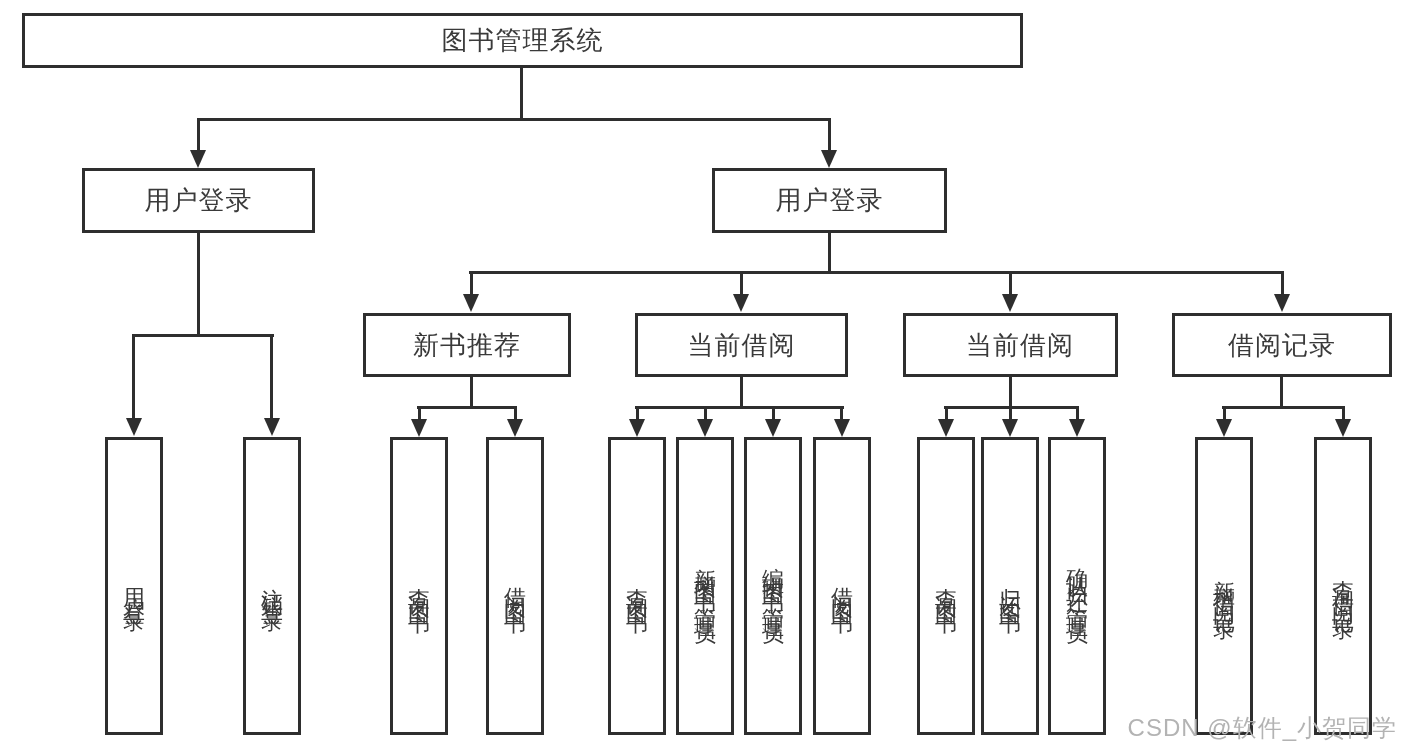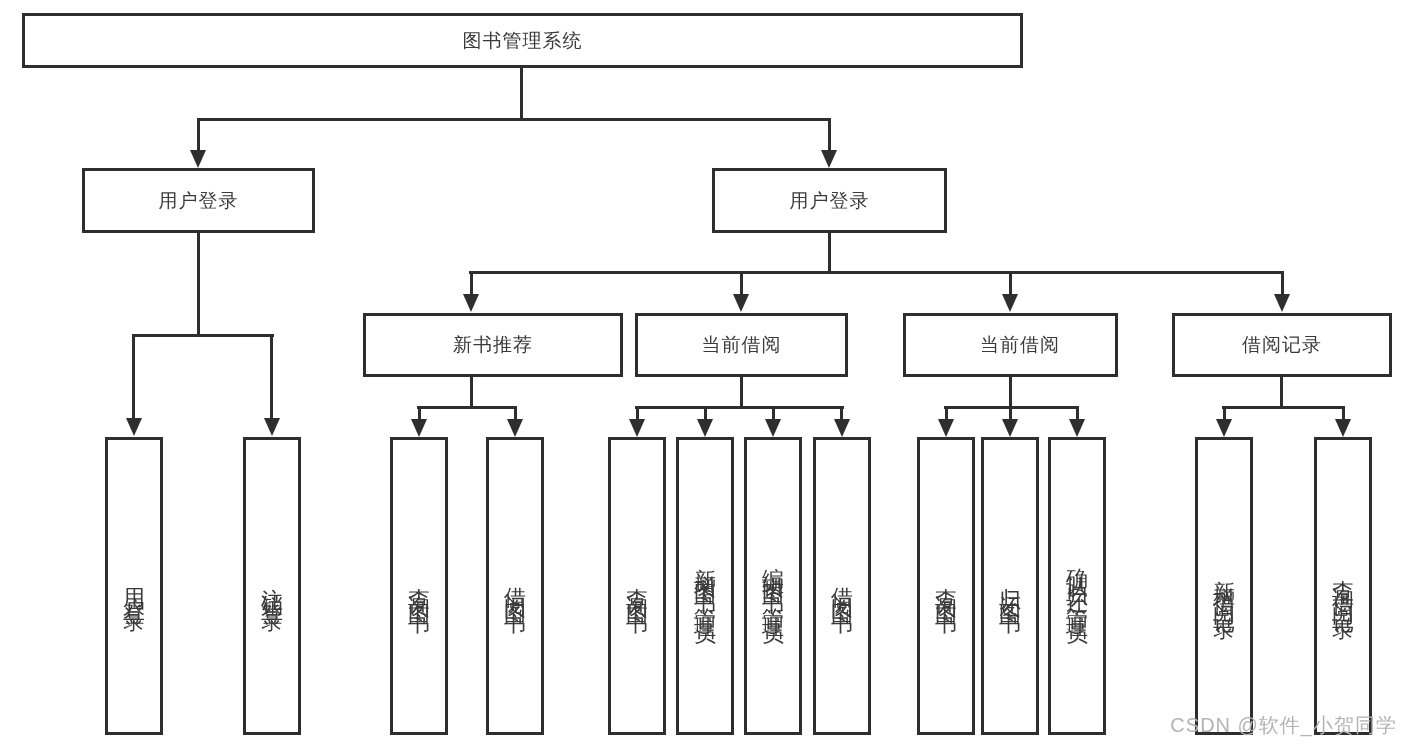--- a/index.html
+++ b/index.html
@@ -16,21 +16,21 @@
     font-family:"Liberation Sans","DejaVu Sans",sans-serif;
     color:var(--text);
     overflow:hidden;
   }
   .box{
     position:absolute;
     box-sizing:border-box;
     border:3px solid var(--line);
     background:#fff;
     display:flex;align-items:center;justify-content:center;
-    font-size:19px;
+    font-size:26px;
     letter-spacing:1px;
     white-space:nowrap;
   }
   .leaf{font-size:22px;}
   .leaf span{
     writing-mode:vertical-rl;
     text-orientation:mixed;
     letter-spacing:8px;
     line-height:1;
   }
@@ -39,21 +39,21 @@
   .hline{height:3px;}
   .ahead{
     position:absolute;width:0;height:0;
     border-left:8px solid transparent;
     border-right:8px solid transparent;
     border-top:18px solid var(--line);
   }
   .watermark{
     position:absolute;
     top:712px;right:8px;
-    font-size:20px;
+    font-size:24px;
     color:var(--wm);
     letter-spacing:1px;
     z-index:5;
     white-space:nowrap;
   }
 </style>
 </head>
 <body>
 
 <div class="canvas">
@@ -87,21 +87,21 @@
   <div class="hline" style="left:469px;top:271px;width:814px;"></div>
   <div class="vline" style="left:470px;top:271px;height:23px;"></div>
   <div class="ahead" style="left:463px;top:294px;"></div>
   <div class="vline" style="left:740px;top:271px;height:23px;"></div>
   <div class="ahead" style="left:733px;top:294px;"></div>
   <div class="vline" style="left:1009px;top:271px;height:23px;"></div>
   <div class="ahead" style="left:1002px;top:294px;"></div>
   <div class="vline" style="left:1281px;top:271px;height:23px;"></div>
   <div class="ahead" style="left:1274px;top:294px;"></div>
 
-  <div class="box" style="left:363px;top:313px;width:260px;height:64px;">
+  <div class="box" style="left:363px;top:313px;width:208px;height:64px;">
     <span>新书推荐</span>
   </div>
   <div class="box" style="left:635px;top:313px;width:213px;height:64px;">
     <span>当前借阅</span>
   </div>
   <div class="box" style="left:903px;top:313px;width:215px;height:64px;padding-left:19px;">
     <span>当前借阅</span>
   </div>
   <div class="box" style="left:1172px;top:313px;width:220px;height:64px;">
     <span>借阅记录</span>

